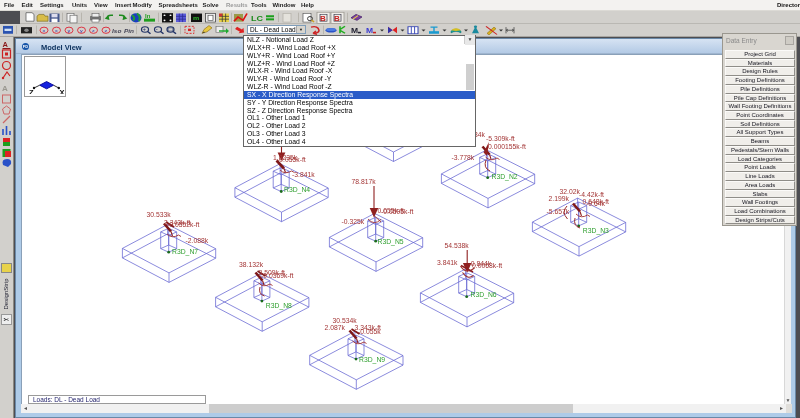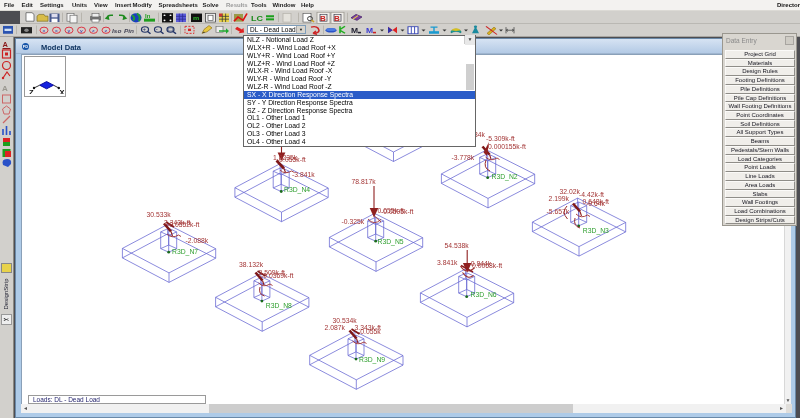--- a/index.html
+++ b/index.html
@@ -255,21 +255,21 @@
 <div id="dstrip">
       <div style="position:absolute;left:1px;top:0;width:11px;height:10px;background:#e8d24a;border:1px solid #888"></div>
       <div class="txt">DesignStrip</div>
     </div>
 <div style="position:absolute;left:1px;top:277px;width:11px;height:11px;background:#eee;border:1px solid #999;font-size:7px;text-align:center;line-height:10px">✂</div>
 </div>
 
 <div id="mvwin" class="abs"></div>
 <div id="mvtitle" class="abs">
     <div id="mvicon">FD</div>
-    <div id="mvtext">Model Data</div>
+    <div id="mvtext">Model View</div>
   </div>
 <div id="canvas" class="abs"></div>
 <svg id="modelsvg" class="abs" width="762" height="349" viewBox="22 55 762 349">
 <path d="M346.9 127.5 L392.1 103.5 L440.2 127.8 L393.5 152.0 Z M346.9 137.0 L392.1 113.0 L440.2 137.3 L393.5 161.5 Z M346.9 127.5 L346.9 137.0 M392.1 103.5 L392.1 113.0 M440.2 127.8 L440.2 137.3 M393.5 152.0 L393.5 161.5 M385.2 111.0 L393.2 107.4 L401.2 111.0 L393.2 114.6 Z M385.2 127.7 L393.2 124.1 L401.2 127.7 L393.2 131.3 Z M385.2 111.0 L385.2 127.7 M393.2 107.4 L393.2 124.1 M401.2 111.0 L401.2 127.7 M393.2 114.6 L393.2 131.3" class="wf"></path>
 <circle cx="393.2" cy="131.3" r="1.4" fill="#1b6b1b"></circle>
 <path d="M441.4 173.9 L486.6 149.9 L534.7 174.2 L488.0 198.4 Z M441.4 183.4 L486.6 159.4 L534.7 183.7 L488.0 207.9 Z M441.4 173.9 L441.4 183.4 M486.6 149.9 L486.6 159.4 M534.7 174.2 L534.7 183.7 M488.0 198.4 L488.0 207.9 M479.7 157.4 L487.7 153.8 L495.7 157.4 L487.7 161.0 Z M479.7 174.1 L487.7 170.5 L495.7 174.1 L487.7 177.7 Z M479.7 157.4 L479.7 174.1 M487.7 153.8 L487.7 170.5 M495.7 157.4 L495.7 174.1 M487.7 161.0 L487.7 177.7" class="wf"></path>
 <circle cx="487.7" cy="177.7" r="1.4" fill="#1b6b1b"></circle>
 <path d="M532.4 222.1 L577.6 198.1 L625.7 222.4 L579.0 246.6 Z M532.4 231.6 L577.6 207.6 L625.7 231.9 L579.0 256.1 Z M532.4 222.1 L532.4 231.6 M577.6 198.1 L577.6 207.6 M625.7 222.4 L625.7 231.9 M579.0 246.6 L579.0 256.1 M570.7 205.6 L578.7 202.0 L586.7 205.6 L578.7 209.2 Z M570.7 222.3 L578.7 218.7 L586.7 222.3 L578.7 225.9 Z M570.7 205.6 L570.7 222.3 M578.7 202.0 L578.7 218.7 M586.7 205.6 L586.7 222.3 M578.7 209.2 L578.7 225.9" class="wf"></path>
 <circle cx="578.7" cy="225.9" r="1.4" fill="#1b6b1b"></circle>
 <path d="M234.9 187.7 L280.1 163.7 L328.2 188.0 L281.5 212.2 Z M234.9 197.2 L280.1 173.2 L328.2 197.5 L281.5 221.7 Z M234.9 187.7 L234.9 197.2 M280.1 163.7 L280.1 173.2 M328.2 188.0 L328.2 197.5 M281.5 212.2 L281.5 221.7 M273.2 171.2 L281.2 167.6 L289.2 171.2 L281.2 174.8 Z M273.2 187.9 L281.2 184.3 L289.2 187.9 L281.2 191.5 Z M273.2 171.2 L273.2 187.9 M281.2 167.6 L281.2 184.3 M289.2 171.2 L289.2 187.9 M281.2 174.8 L281.2 191.5" class="wf"></path>

